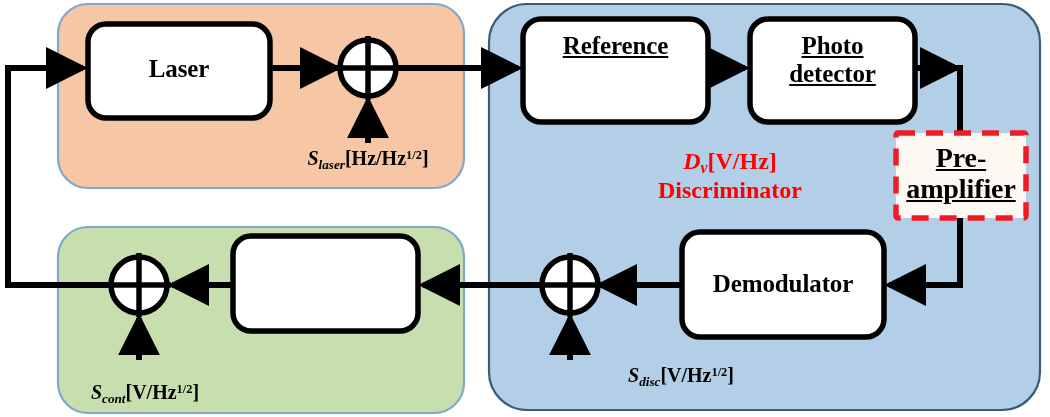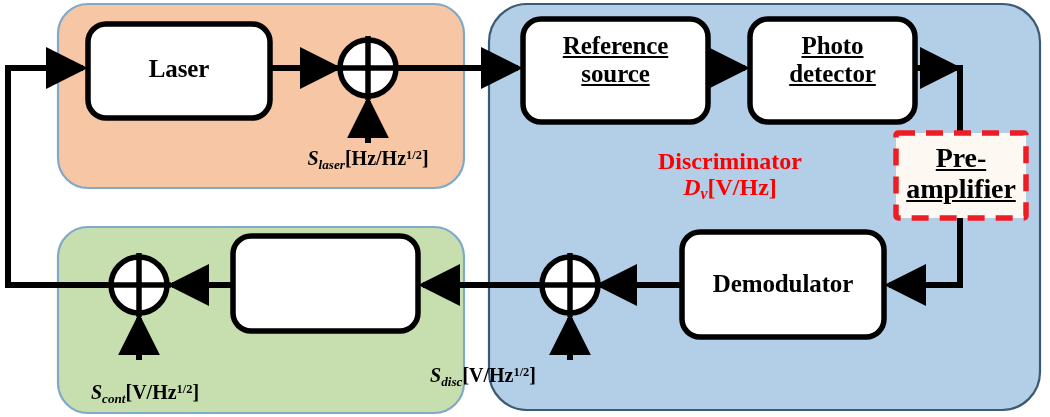--- a/index.html
+++ b/index.html
@@ -129,48 +129,47 @@
 
     <rect x="682" y="232" width="202" height="105" rx="18" ry="18" fill="#ffffff" stroke="#000000" stroke-width="5.5"></rect>
 
     <rect x="233" y="236" width="185" height="95" rx="18" ry="18" fill="#ffffff" stroke="#000000" stroke-width="5.5"></rect>
   </svg>
 
   <div class="node-label" style="left:88px; top:55px; width:182px;">Laser</div>
 
   <div class="node-label two-line" style="left:523px; top:32px; width:185px;">
     <div>Reference</div>
-    <div>source</div>
   </div>
 
   <div class="node-label two-line" style="left:744px; top:32px; width:177px;">
     <div>Photo</div>
     <div>detector</div>
   </div>
 
   <div class="node-label two-line" style="left:890px; top:142px; width:142px; font-size:28px;">
     <div>Pre-</div>
     <div>amplifier</div>
   </div>
 
   <div class="node-label" style="left:682px; top:270px; width:202px;">Demodulator</div>
 
 
   <div class="panel-label" style="left:600px; top:148px; width:260px;">
-    <div>Discriminator</div>
     <div>
       <span class="ital">D</span><span class="sub">v</span><span class="unit">[V/Hz]</span>
     </div>
+    <div>Discriminator</div>
   </div>
 
   <div class="signal-label" style="left:200px; top:148px; width:336px; text-align:center;">
     <span class="ital">S</span><span class="sub">laser</span><span class="unit">[Hz/Hz</span><span class="sup">1/2</span><span class="unit">]</span>
   </div>
 
-  <div class="signal-label" style="left:430px; top:365px; width:290px; text-align:left;">
+  <div class="signal-label" style="left:444px; top:365px; width:290px; text-align:right;">
     <span class="ital">S</span><span class="sub">disc</span><span class="unit">[V/Hz</span><span class="sup">1/2</span><span class="unit">]</span>
   </div>
 
   <div class="signal-label" style="left:0px; top:382px; width:290px; text-align:center;">
     <span class="ital">S</span><span class="sub">cont</span><span class="unit">[V/Hz</span><span class="sup">1/2</span><span class="unit">]</span>
   </div>
 
 </div>
 
 </body></html>

